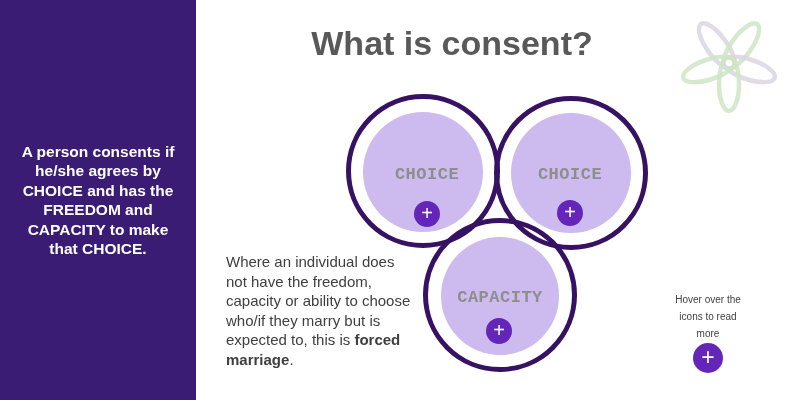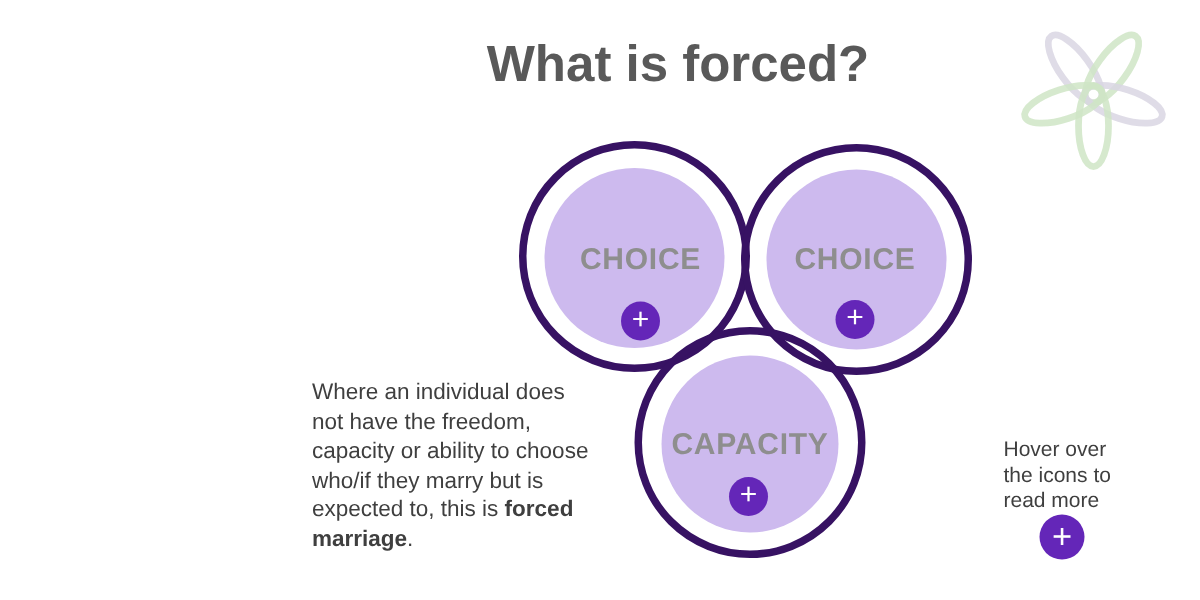--- a/index.html
+++ b/index.html
@@ -31,49 +31,52 @@
   
   .logo{position:absolute;left:676px;top:12px;}
   .logo ellipse{fill:none;stroke-width:4.5;opacity:.85;}
   .logo .lg{stroke:var(--logo-green);}
   .logo .ll{stroke:var(--logo-lavender);}
   
   .fill{position:absolute;border-radius:50%;background:var(--circle-fill);z-index:1;}
   .ring{position:absolute;border-radius:50%;border:5px solid var(--ring);background:transparent;z-index:2;}
   .circle-label{
     position:absolute;z-index:3;transform:translate(-50%,-50%);
-    font-weight:700;font-size:20px;color:var(--circle-label);letter-spacing:.5px;white-space:nowrap;
+    font-weight:700;font-size:17px;color:var(--circle-label);letter-spacing:.5px;white-space:nowrap;font-family:Liberation Mono, monospace;
   }
   .plus{
     position:absolute;z-index:4;transform:translate(-50%,-50%);
     width:26px;height:26px;border-radius:50%;background:var(--plus-bg);border:none;
     display:flex;align-items:center;justify-content:center;cursor:pointer;padding:0;
   }
   .plus span{color:#fff;font-size:20px;line-height:1;font-weight:400;transform:translateY(-1px);}
   .plus.big{width:30px;height:30px;}
   .plus.big span{font-size:23px;}
   
   .description{
-    position:absolute;left:208px;top:252px;width:186px;
+    position:absolute;left:226px;top:252px;width:186px;
     font-size:15px;line-height:19.5px;color:var(--body-text);
   }
   .description b{font-weight:700;}
   
   .hint-text{
-    position:absolute;left:669px;top:291px;width:78px;text-align:left;
-    font-size:14px;line-height:17px;color:var(--body-text);
+    position:absolute;left:669px;top:291px;width:78px;text-align:center;
+    font-size:10px;line-height:17px;color:var(--body-text);
   }
 </style>
 </head>
 <body>
 
 <div class="stage">
 
+  <div class="panel">
+    <p class="panel-text">A person consents if he/she agrees by CHOICE and has the FREEDOM and CAPACITY to make that CHOICE.</p>
+  </div>
 
-  <h1 class="title">What is forced?</h1>
+  <h1 class="title">What is consent?</h1>
 
   <svg class="logo" width="106" height="102" viewBox="0 0 106 102" aria-hidden="true">
     <ellipse class="ll" cx="40.7" cy="34.0" rx="27" ry="10" transform="rotate(-126 40.7 34.0)"></ellipse>
     <ellipse class="lg" cx="65.3" cy="34.0" rx="27" ry="10" transform="rotate(-54 65.3 34.0)"></ellipse>
     <ellipse class="ll" cx="73.0" cy="57.5" rx="27" ry="10" transform="rotate(18 73.0 57.5)"></ellipse>
     <ellipse class="lg" cx="53.0" cy="72.0" rx="27" ry="10" transform="rotate(90 53.0 72.0)"></ellipse>
     <ellipse class="lg" cx="33.0" cy="57.5" rx="27" ry="10" transform="rotate(162 33.0 57.5)"></ellipse>
   </svg>
 
   <div>

